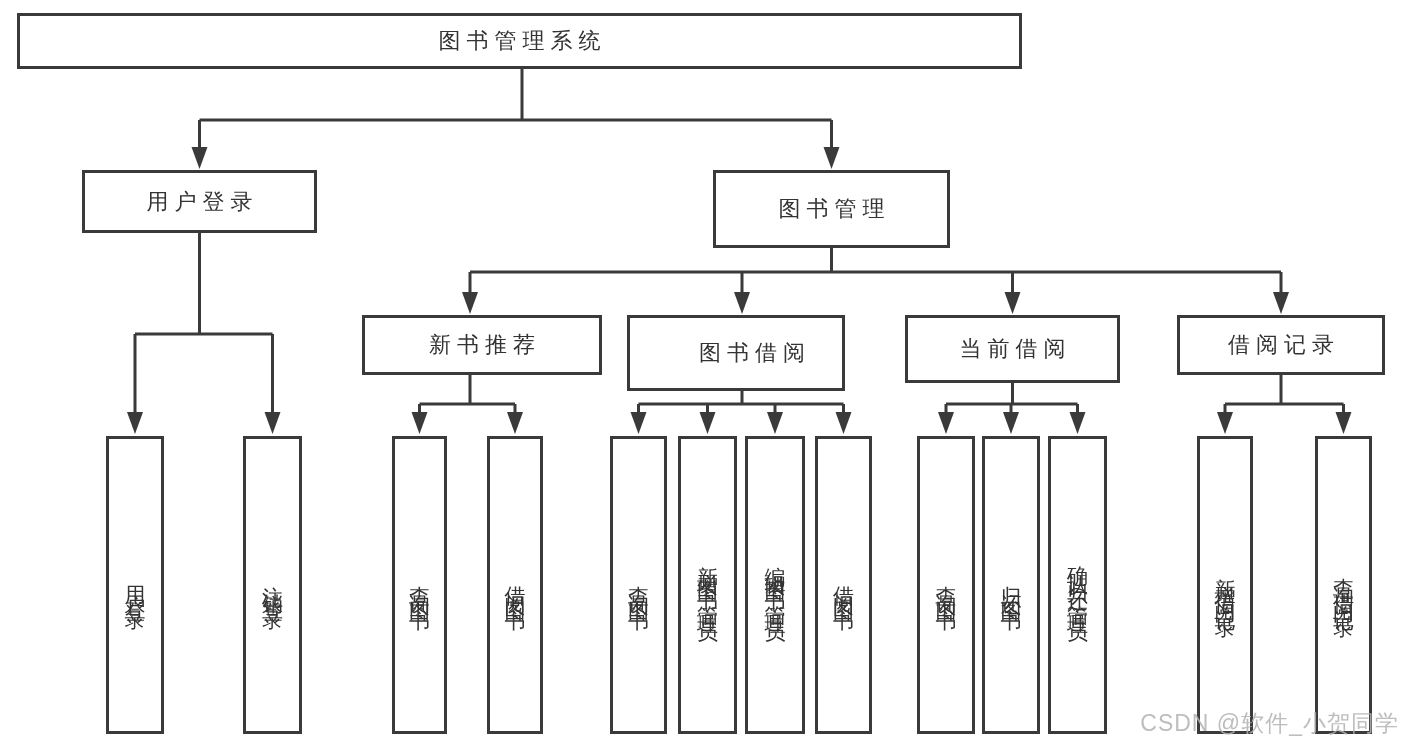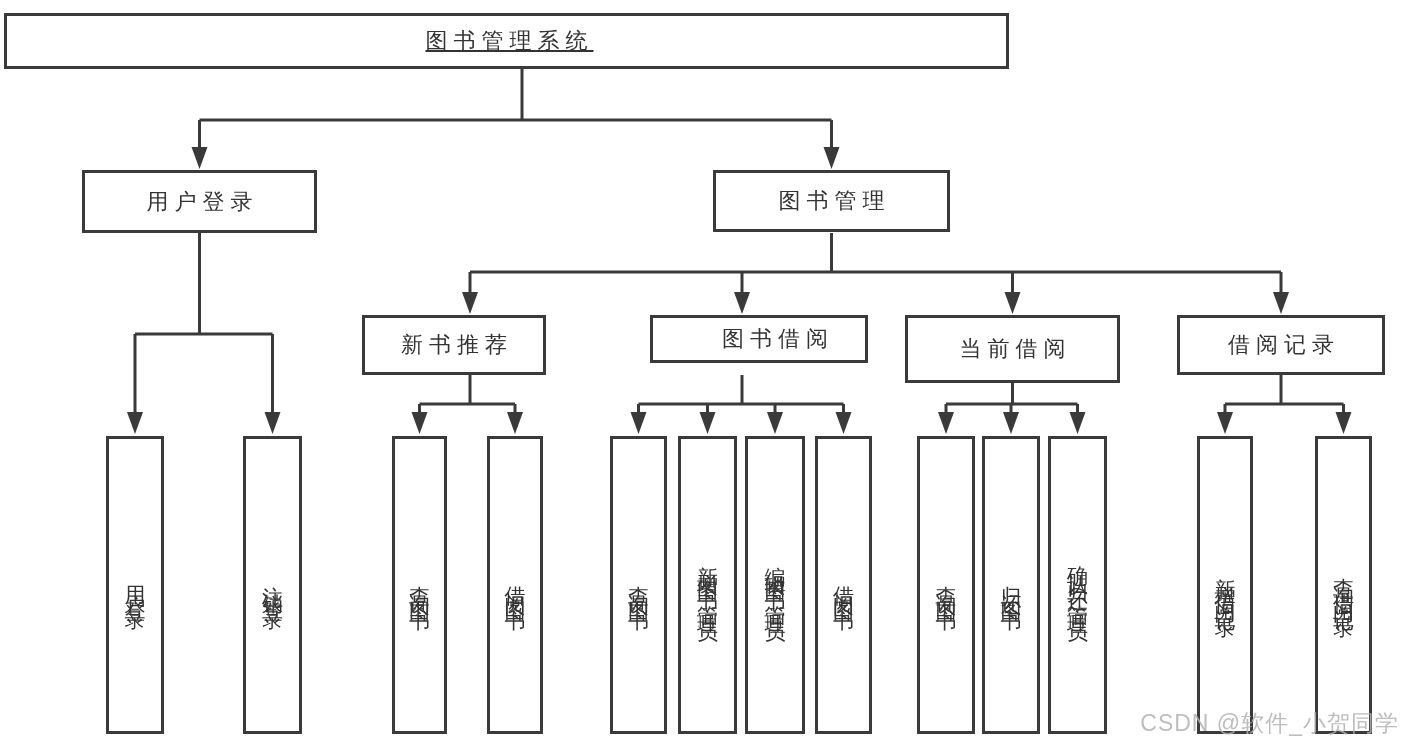--- a/index.html
+++ b/index.html
@@ -23,27 +23,27 @@
   .h-node{font-size:22px;letter-spacing:6px;text-indent:6px;white-space:nowrap;}
   .v-node .v-label{
     writing-mode:vertical-rl;
     text-orientation:mixed;
     font-size:21px;
     letter-spacing:8px;
     color:#333333;
     white-space:nowrap;
   }
   
-  .b-root{left:4px;top:13px;width:1005px;height:56px;text-decoration:underline;}
+  .b-root{left:17px;top:13px;width:1005px;height:56px;}
   
   .b-userlogin{left:82px;top:170px;width:235px;height:63px;}
-  .b-bookmgmt{left:713px;top:170px;width:237px;height:62px;}
+  .b-bookmgmt{left:713px;top:170px;width:237px;height:78px;}
   
-  .b-newbook{left:362px;top:315px;width:184px;height:60px;}
-  .b-bookborrow{left:650px;top:315px;width:218px;height:48px;padding-left:32px;}
+  .b-newbook{left:362px;top:315px;width:240px;height:60px;}
+  .b-bookborrow{left:627px;top:315px;width:218px;height:76px;padding-left:32px;}
   .b-currentborrow{left:905px;top:315px;width:215px;height:68px;}
   .b-borrowrecord{left:1177px;top:315px;width:208px;height:60px;}
   
   .leaf{top:436px;height:298px;}
   .l1{left:106px;width:58px;}
   .l2{left:243px;width:59px;}
   .l3{left:392px;width:55px;}
   .l4{left:487px;width:56px;}
   .l5{left:610px;width:57px;}
   .l6{left:678px;width:59px;}

